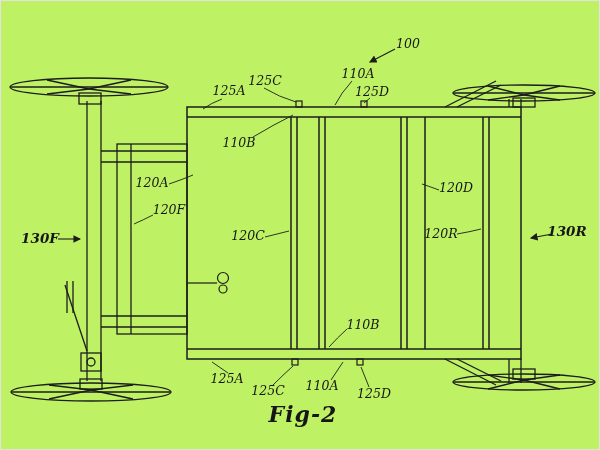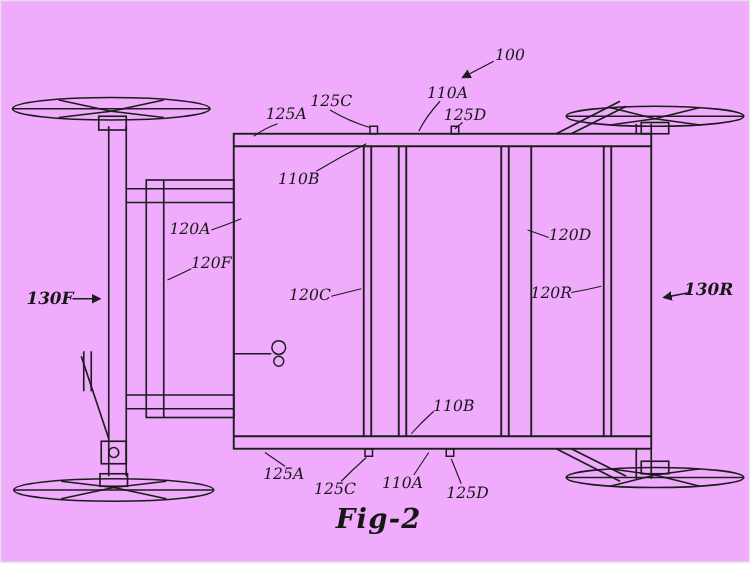--- a/index.html
+++ b/index.html
@@ -6,21 +6,21 @@
     margin: 0;
     padding: 0;
     background: #ffffff;
     font-family: "DejaVu Serif", serif;
   }
   .page {
     position: relative;
     width: 600px;
     height: 450px;
     box-sizing: border-box;
-    background: #f0abfc;
+    background: #bef264;
     border: 1px solid #e2e2e2;
     overflow: hidden;
   }
   svg { display: block; }
   .ink { stroke: #1c1c1c; fill: none; }
   text {
     font-family: "DejaVu Serif", serif;
     font-style: italic;
     fill: #161616;
     stroke: none;

